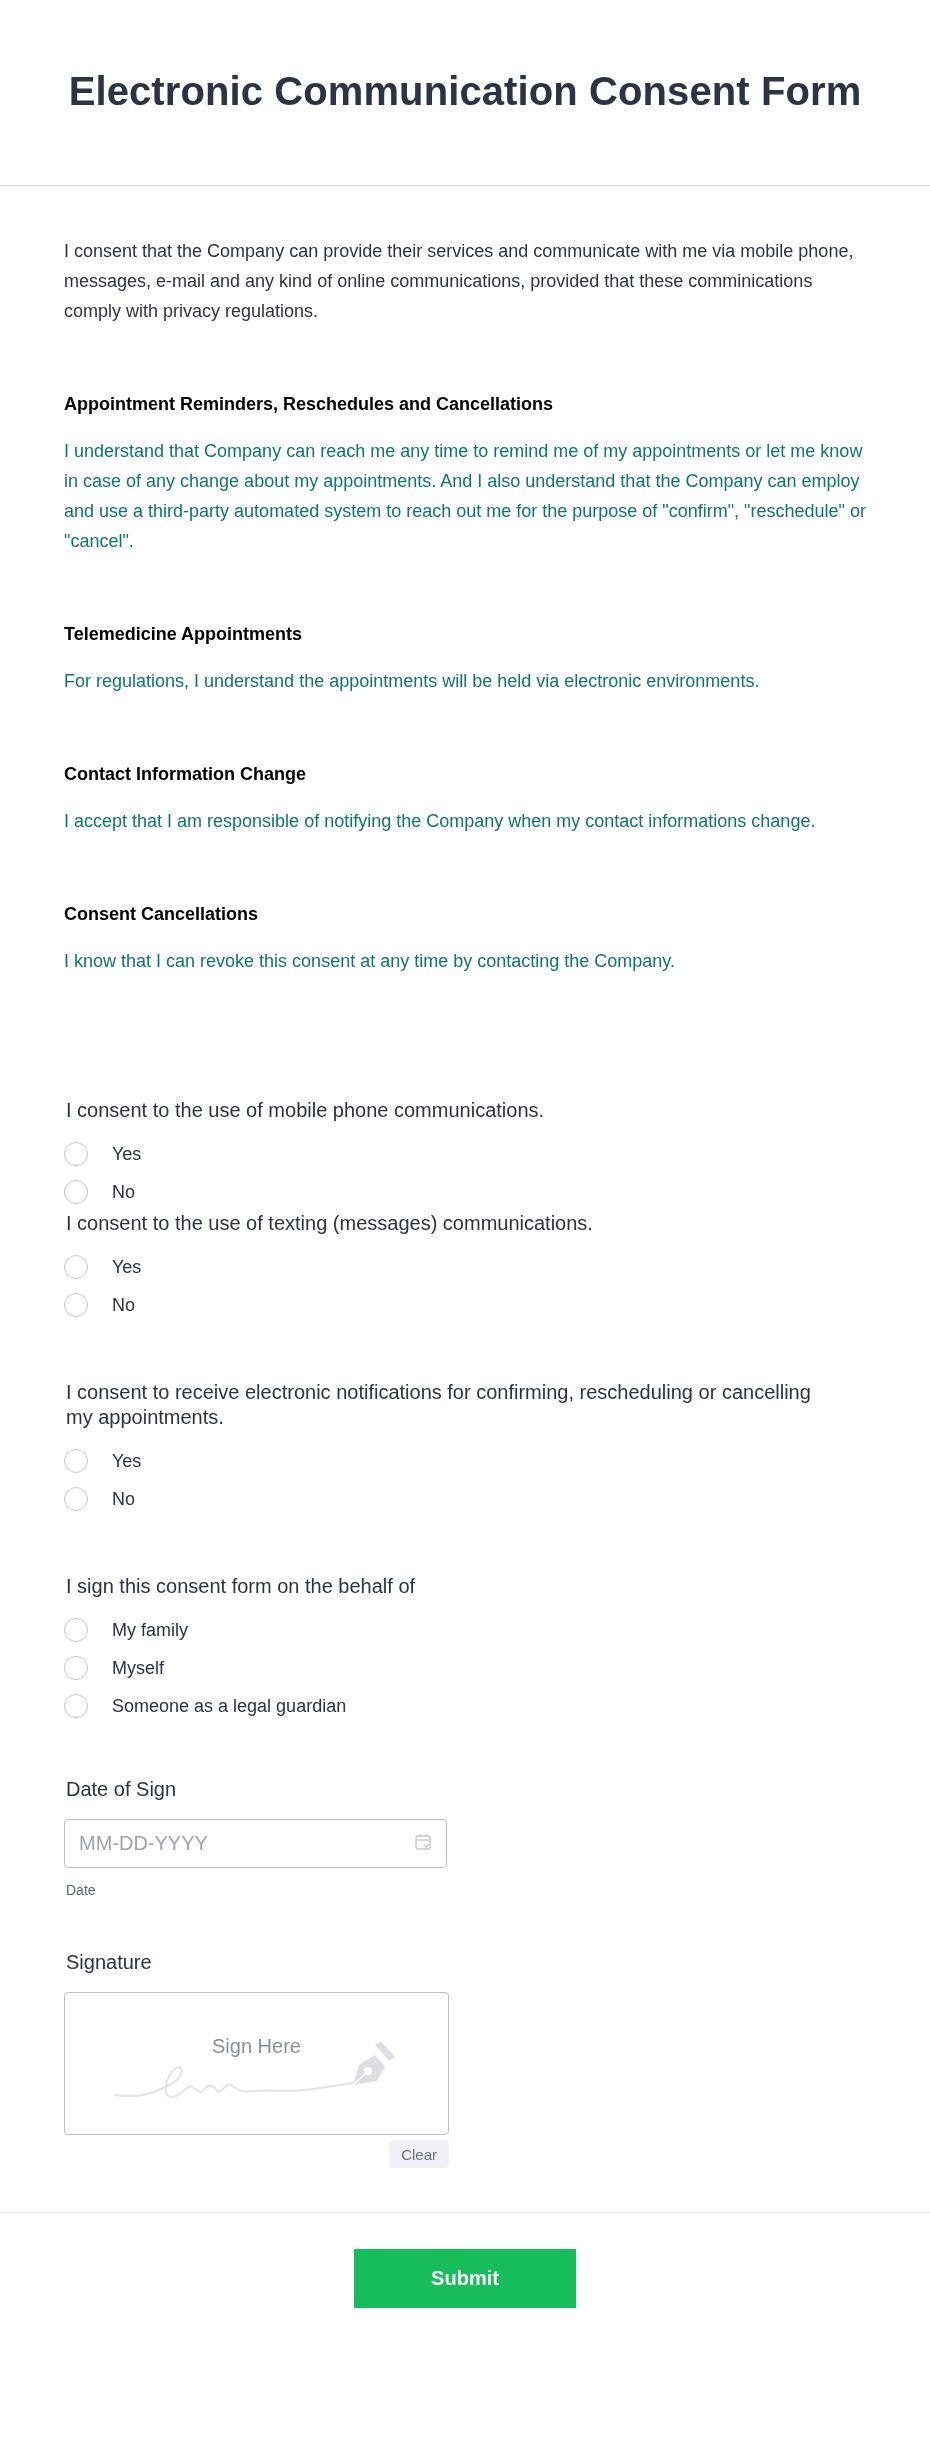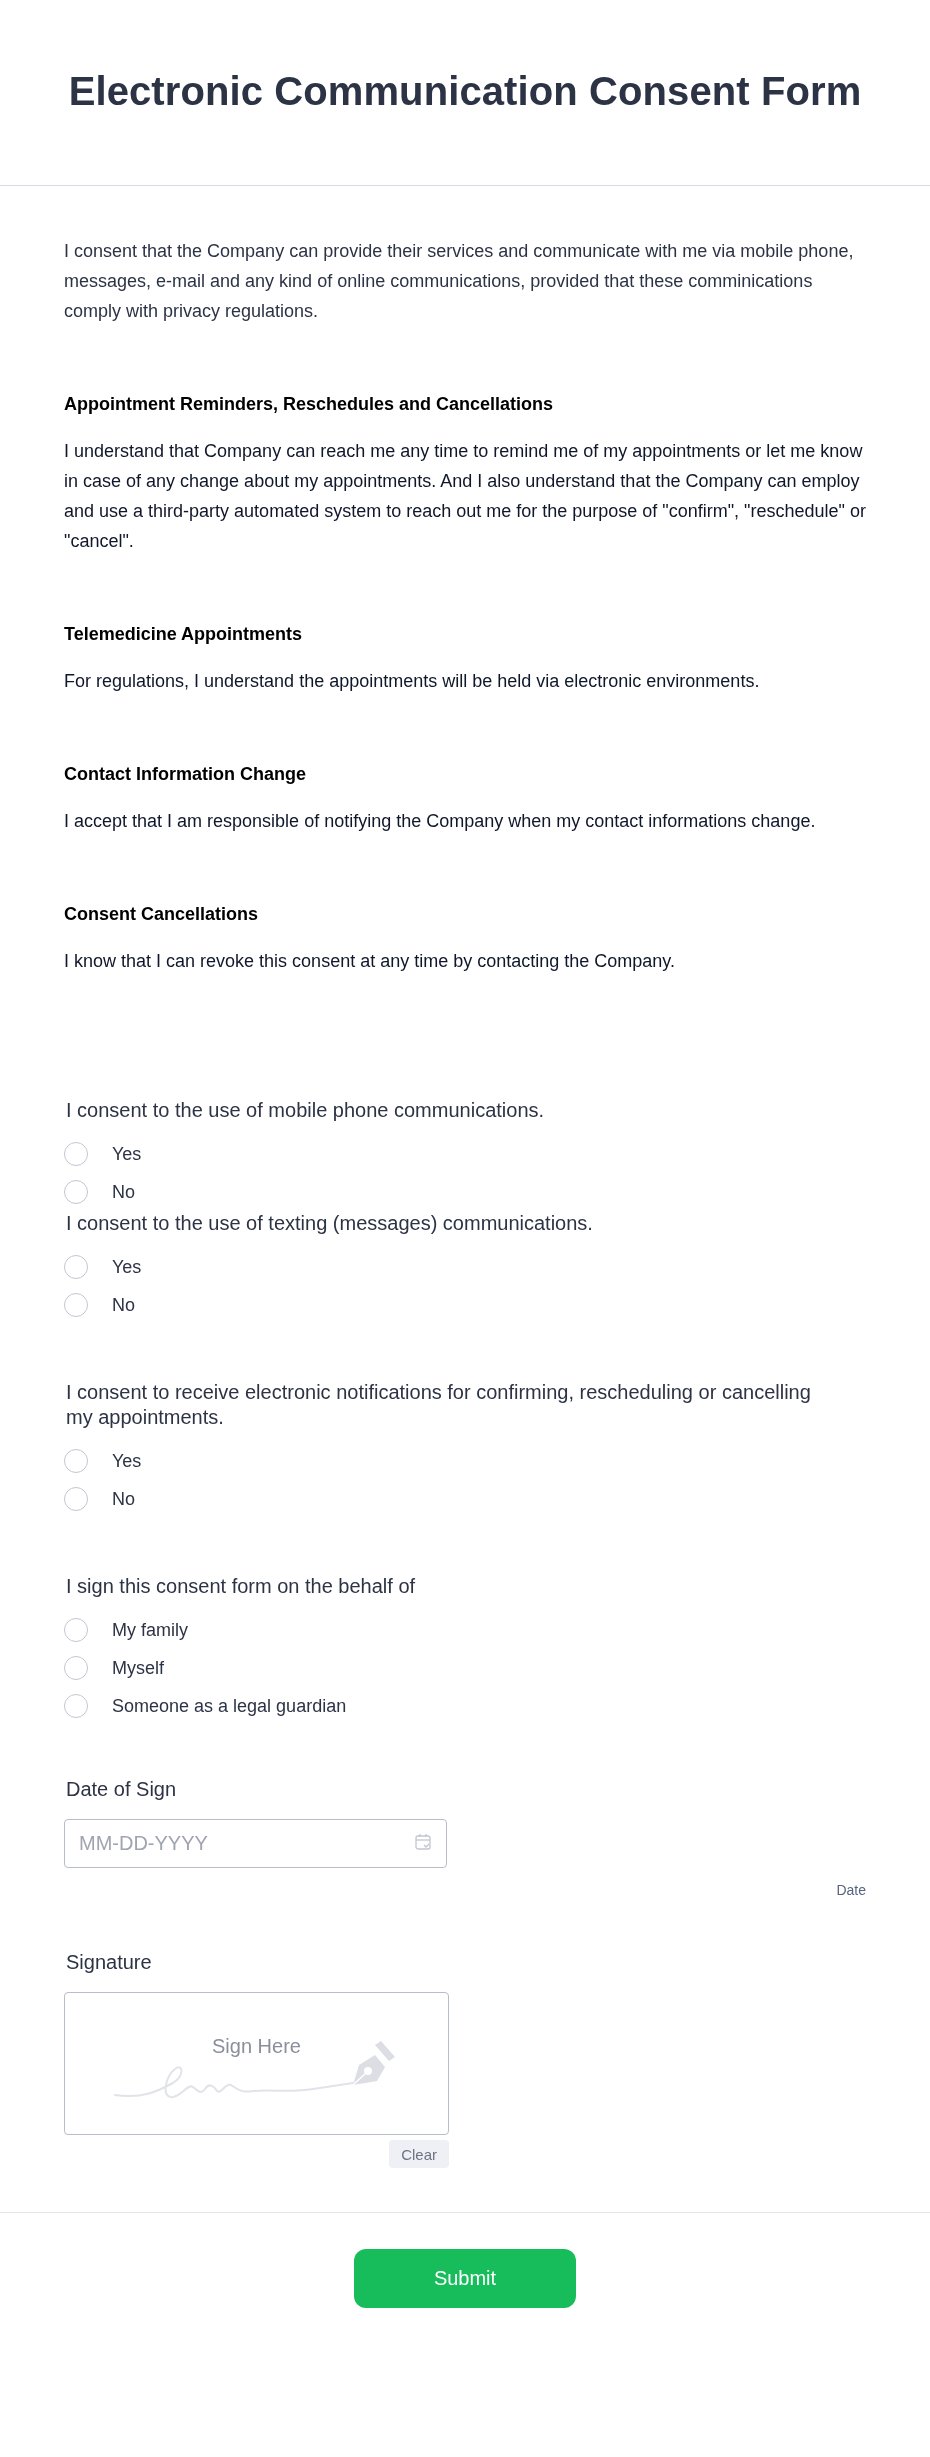--- a/index.html
+++ b/index.html
@@ -4,37 +4,37 @@
   <style>
     * { box-sizing: border-box; margin: 0; padding: 0; }
     html, body { width: 930px; background: #ffffff; }
     body { font-family: "Liberation Sans", "DejaVu Sans", sans-serif; color: #2c3345; }
     .header { height: 186px; border-bottom: 1px solid #d8dae3; display: flex; align-items: center; justify-content: center; }
     .header h1 { font-size: 40px; font-weight: 700; color: #2c3345; letter-spacing: 0.1px; margin-top: -2px; }
     .content { padding: 0 64px; }
     .intro { margin-top: 50px; font-size: 18px; line-height: 30px; color: #2c3345; }
     .section { margin-top: 66px; }
     .section h3 { font-size: 18px; font-weight: 700; color: #000; line-height: 24px; }
-    .section p { margin-top: 20px; font-size: 18px; line-height: 30px; color: #0f172a; }
+    .section p { margin-top: 20px; font-size: 18px; line-height: 30px; color: #0f766e; }
     .q { padding-left: 2px; }
     .q-label { font-size: 20px; line-height: 25px; color: #2c3345; }
     .options { margin-top: 12px; }
     .opt { display: flex; align-items: center; height: 38px; gap: 12px; }
     .radio { width: 24px; height: 24px; border: 1.5px solid #c3c6d1; border-radius: 50%; margin-left: -2px; margin-right: 12px; background: #fff; }
     .opt-label { font-size: 18px; color: #2c3345; }
     .date-input { margin-top: 17px; width: 383px; height: 49px; border: 1.5px solid #b8bdc9; border-radius: 4px; display: flex; align-items: center; justify-content: space-between; padding: 0 14px; margin-left: -2px; }
     .date-input .ph { font-size: 20px; color: #a0a4b0; }
-    .sub-label { margin-top: 14px; font-size: 14px; color: #57647e; text-align: right; }
+    .sub-label { margin-top: 14px; font-size: 14px; color: #57647e; }
     .sig-box { margin-top: 17px; width: 385px; height: 143px; border: 1.5px solid #b8bdc9; border-radius: 4px; position: relative; margin-left: -2px; }
     .sig-text { position: absolute; left: 0; right: 0; top: 42px; text-align: center; font-size: 20px; color: #8a8f9c; }
     .sig-svg { position: absolute; left: 48px; top: 40px; }
     .clear-row { width: 385px; display: flex; justify-content: flex-end; margin-top: 5px; margin-left: -2px; }
     .clear-btn { background: #eef0f5; border: none; border-radius: 4px; height: 28px; padding: 0 12px; font-size: 15px; color: #6c7384; font-family: "Liberation Sans", sans-serif; }
     .footer { border-top: 1px solid #e3e5eb; margin-top: 44px; height: 128px; display: flex; justify-content: center; padding-top: 36px; }
-    .submit-btn { width: 222px; height: 59px; background: #18bd5b; border: none; border-radius: 12px; color: #fff; font-size: 20px; font-family: "Liberation Sans", sans-serif; }
+    .submit-btn { width: 222px; height: 59px; background: #18bd5b; border: none; border-radius: 0; color: #fff; font-size: 20px; font-family: "Liberation Sans", sans-serif; font-weight: bold; }
   </style>
 </head>
 <body>
 
 <div class="header">
   <h1>Electronic Communication Consent Form</h1>
 </div>
 
 <div class="content">
   <p class="intro">I consent that the Company can provide their services and communicate with me via mobile phone, messages, e-mail and any kind of online communications, provided that these comminications comply with privacy regulations.</p>

